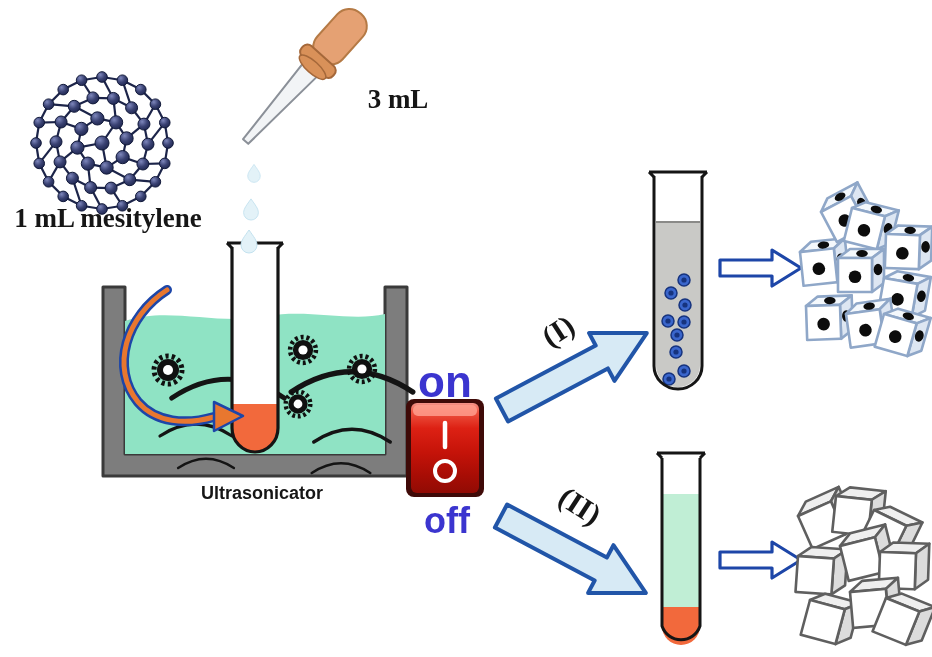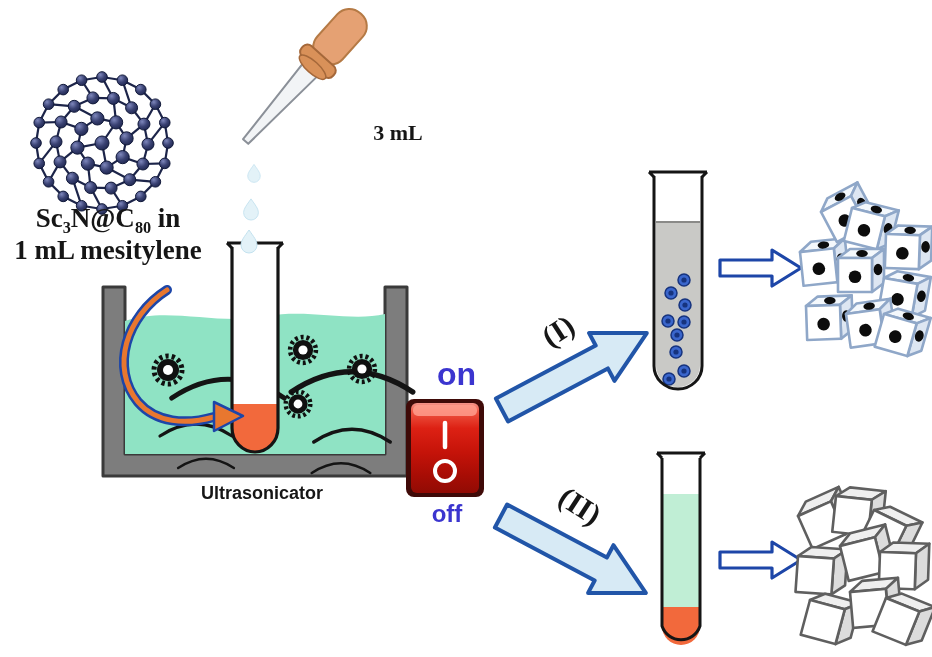--- a/index.html
+++ b/index.html
@@ -6,24 +6,24 @@
   .stage{
     position:relative;width:932px;height:657px;background:#ffffff;overflow:hidden;
     font-family:"Liberation Serif","DejaVu Serif",serif;
   }
   .stage svg{position:absolute;left:0;top:0;}
   .lbl{position:absolute;font-weight:bold;color:#161616;text-align:center;line-height:1.18;}
   .f-serif{font-family:"Liberation Serif","DejaVu Serif",serif;}
   .f-sans{font-family:"Liberation Sans","DejaVu Sans",sans-serif;}
   .lbl sub{font-size:0.60em;line-height:0;}
   #reagent-label{left:0px;top:203px;width:216px;font-size:27px;}
-  #dropper-label{left:310px;top:84px;width:176px;font-size:22px;margin-top:36px;}
+  #dropper-label{left:310px;top:84px;width:176px;font-size:27px;}
   #sonicator-label{left:112px;top:483px;width:300px;font-size:18px;}
-  #on-label{left:414px;top:356px;width:62px;font-size:32px;color:#3b35cf;text-align:right;}
-  #off-label{left:412px;top:500px;width:70px;font-size:24px;color:#3b35cf;}
+  #on-label{left:414px;top:356px;width:62px;font-size:44px;color:#3b35cf;}
+  #off-label{left:412px;top:500px;width:70px;font-size:36px;color:#3b35cf;}
   #path1-label{left:518px;top:313px;width:80px;font-size:30px;transform:rotate(-33deg);}
   #path2-label{left:536px;top:488px;width:88px;font-size:30px;transform:rotate(33deg);}
 </style>
 </head>
 <body>
 
 <div class="stage">
 
   <svg width="932" height="657" viewBox="0 0 932 657">
     <defs>
@@ -397,21 +397,20 @@
         </g>
         <g transform="translate(886,598) rotate(22)">
           <path d="M0,0 L13,-10 L49,-10 L36,0 Z" fill="#efefef" stroke="#5f5f5f" stroke-width="2.6" stroke-linejoin="round"></path>
           <path d="M36,0 L49,-10 L49,26 L36,36 Z" fill="#dcdcdc" stroke="#5f5f5f" stroke-width="2.6" stroke-linejoin="round"></path>
           <path d="M0,0 H36 V36 H0 Z" fill="#ffffff" stroke="#5f5f5f" stroke-width="2.6" stroke-linejoin="round"></path>
         </g>
       </g>
   </svg>
 
   <div class="lbl f-serif" id="reagent-label">
-    <div><span>Sc</span><sub>3</sub><span>N@C</span><sub>80</sub><span> in</span></div>
     <div>1 mL mesitylene</div>
   </div>
 
   <div class="lbl f-serif" id="dropper-label">
     <div>3 mL</div>
   </div>
 
   <div class="lbl f-sans" id="sonicator-label">Ultrasonicator</div>
 
   <div class="lbl f-sans" id="on-label">on</div>

